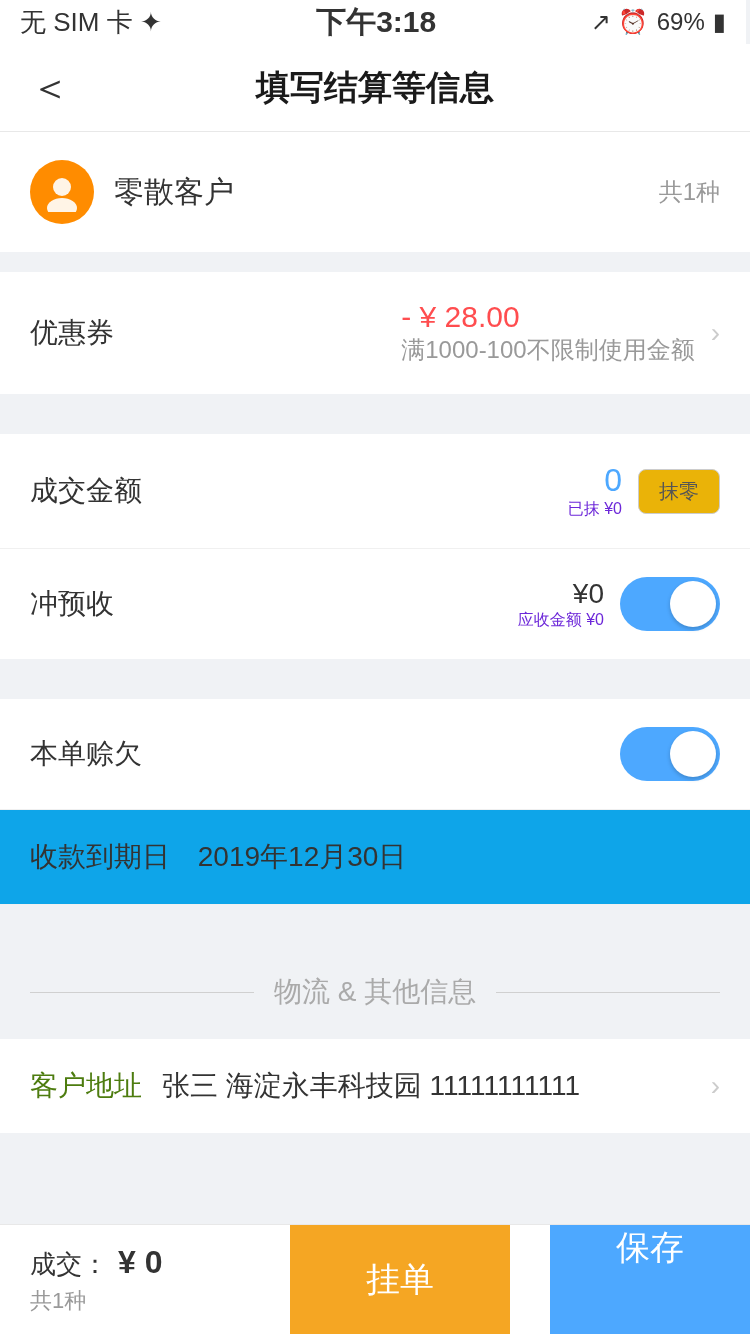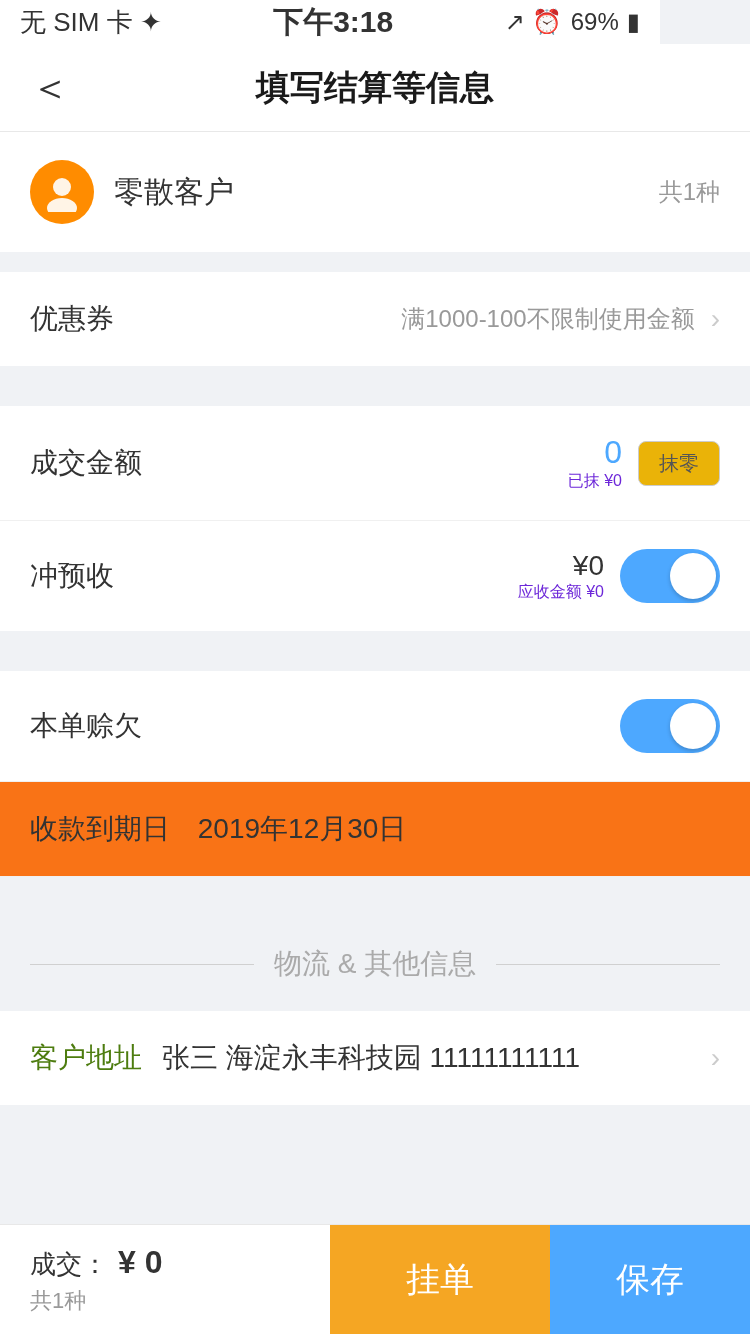--- a/index.html
+++ b/index.html
@@ -8,21 +8,21 @@
       width: 750px;
       min-height: 1334px;
       font-family: -apple-system, "PingFang SC", "Helvetica Neue", sans-serif;
       background: #f0f2f5;
       font-size: 28px;
       color: #333;
     }
 
     
     .status-bar {
-      width: 660px;
+      width: 746px;
       height: 44px;
       background: #fff;
       display: flex;
       align-items: center;
       justify-content: space-between;
       padding: 0 20px;
       font-size: 26px;
       font-weight: 500;
     }
     .status-left { display: flex; align-items: center; gap: 10px; }
@@ -167,21 +167,21 @@
     .logistics-header::before,
     .logistics-header::after {
       content: '';
       flex: 1;
       height: 1px;
       background: #d0d0d0;
     }
 
     
     .due-date-row {
-      background: #f97316;
+      background: #0ea5e9;
       padding: 28px 30px;
       font-size: 28px;
       color: #333;
       border-bottom: 1px solid #f0f0f0;
     }
 
     
     .address-row {
       background: #fff;
       display: flex;
@@ -222,26 +222,27 @@
       font-size: 34px;
       color: #fff;
       font-weight: 500;
       cursor: pointer;
     }
     .btn-save {
       width: 200px;
       height: 110px;
       background: #4da8ff;
       display: flex;
-      align-items: center;
+      align-items: flex-start;
       justify-content: center;
       font-size: 34px;
       color: #fff;
       font-weight: 500;
       cursor: pointer;
+      margin-left: 40px;
     }
 
     
     .empty-area {
       background: #f0f2f5;
       height: 200px;
     }
   </style>
 </head>
 <body>
@@ -283,20 +284,21 @@
         <div class="customer-count">共1种</div>
       </div>
     </div>
   </div>
 
   <div class="card">
     <div class="row-item" style="border-bottom:none;">
       <span class="row-label">优惠券</span>
       <div class="row-right">
         <div>
+          <div class="row-discount-value">- ¥ 28.00</div>
           <div class="row-discount-sub">满1000-100不限制使用金额</div>
         </div>
         <span class="chevron">›</span>
       </div>
     </div>
   </div>
 
   <div class="section-divider"></div>
 
   <div class="card">

